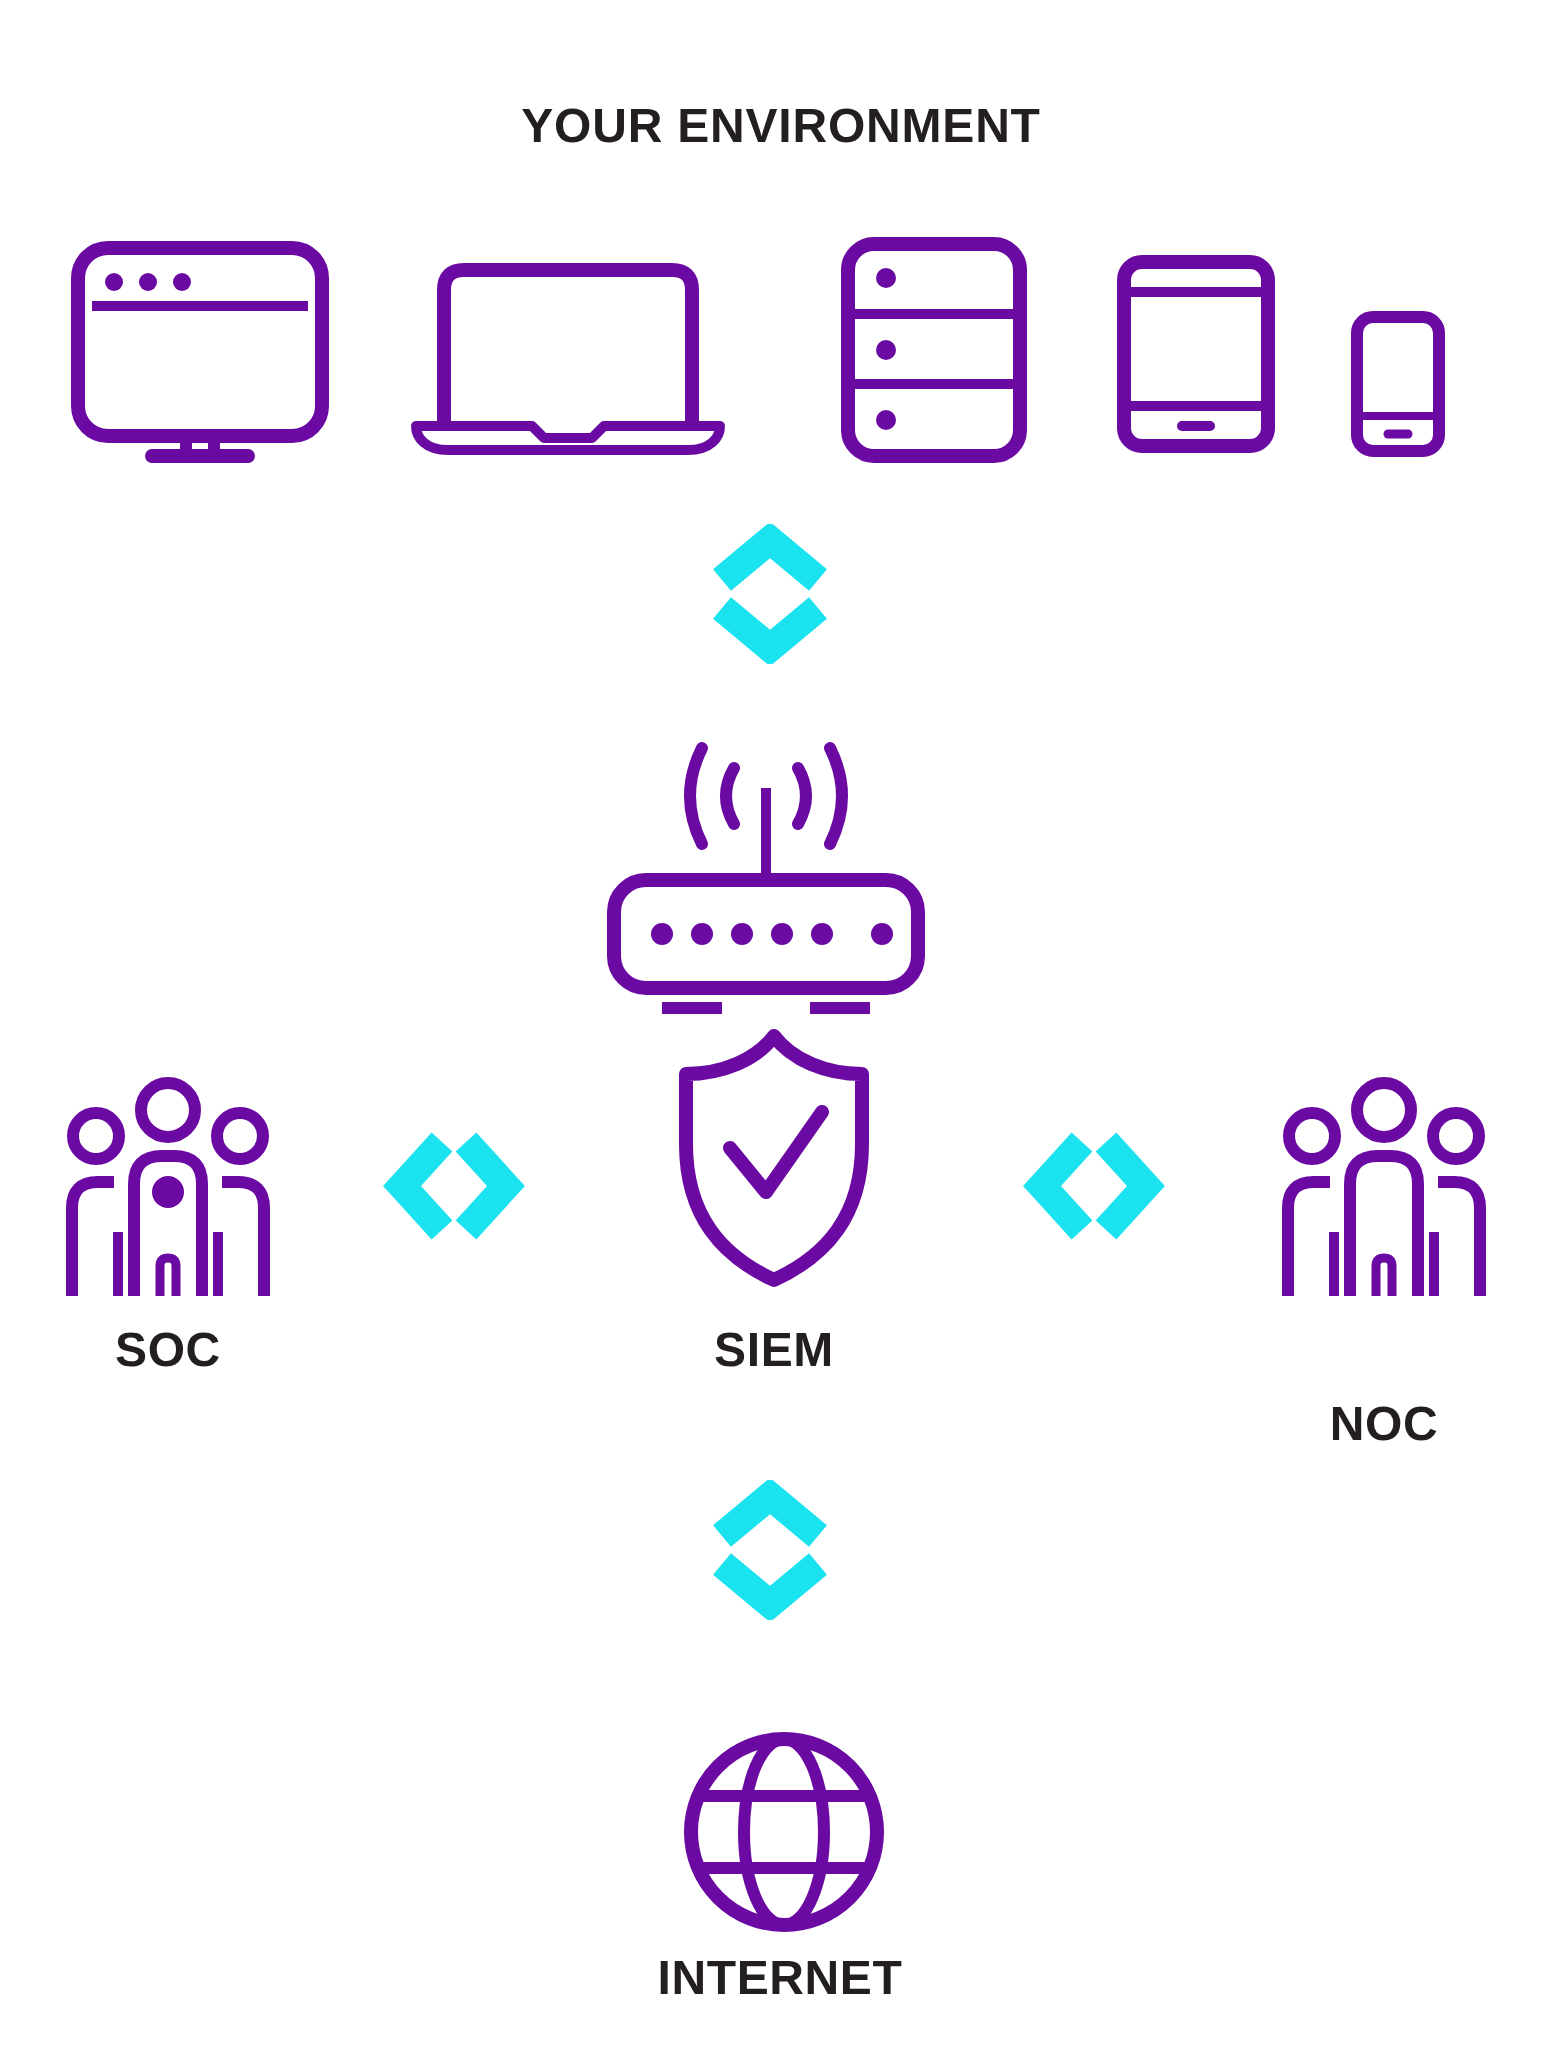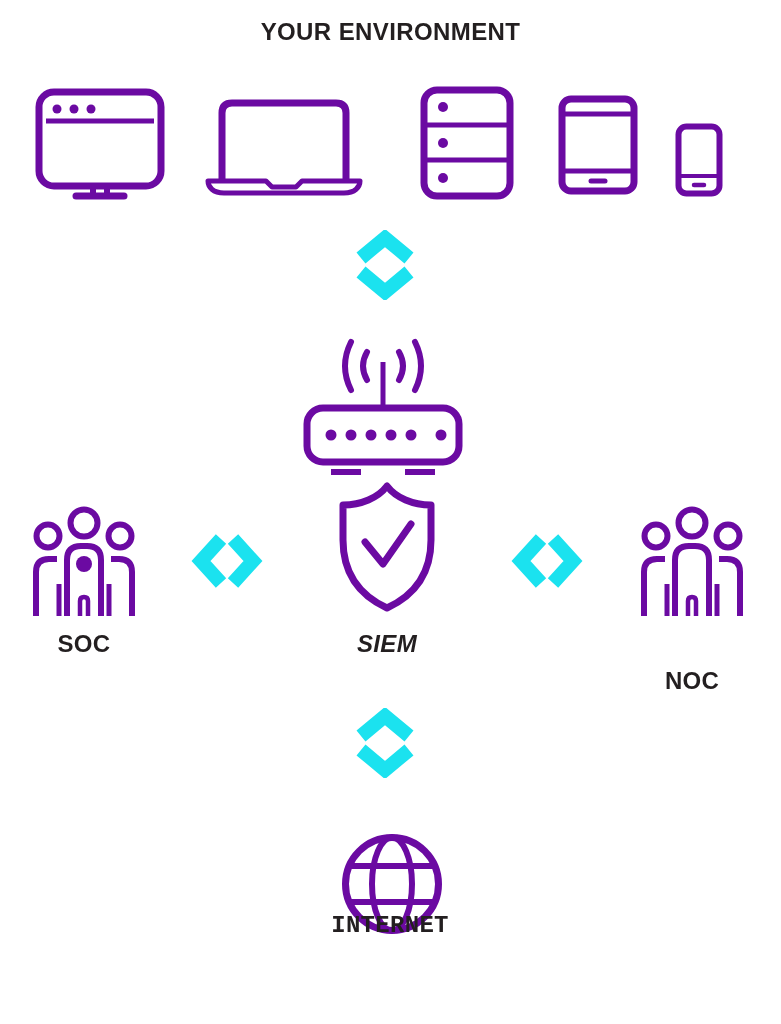--- a/index.html
+++ b/index.html
@@ -5,21 +5,21 @@
   :root{
     --purple:#6B0AA2;
     --cyan:#1BE2EF;
     --text:#231F20;
     --bg:#FFFFFF;
   }
   *{margin:0;padding:0;box-sizing:border-box;}
   html,body{width:781px;height:1024px;background:var(--bg);
     font-family:"Liberation Sans",sans-serif;}
   .canvas{position:relative;width:781px;height:1024px;background:var(--bg);overflow:hidden;}
-  .abs{position:absolute;}
+  .abs{position:absolute;margin-top:32px;}
   .icon{color:var(--purple);}
   .icon svg{display:block;width:100%;height:100%;}
   .cyan{color:var(--cyan);}
   .title{left:0;top:18px;width:781px;text-align:center;
     font-size:24px;font-weight:700;color:var(--text);letter-spacing:.4px;}
   .node-label{font-size:24px;font-weight:700;color:var(--text);
     text-align:center;letter-spacing:.3px;}
   svg .s{fill:none;stroke:currentColor;}
   svg .f{fill:currentColor;stroke:none;}
 </style>
@@ -148,34 +148,34 @@
       <path class="s" d="M31 114 V82" stroke-width="5"></path>
       <path class="s" d="M104 114 V70 Q104 57 91 57 H83" stroke-width="6"></path>
       <path class="s" d="M81 114 V82" stroke-width="5"></path>
       <circle class="s" cx="56" cy="21" r="13.5" stroke-width="6"></circle>
       <path class="s" d="M39 114 V58 Q39 44 53 44 H59 Q73 44 73 58 V114" stroke-width="6"></path>
       <path class="s" d="M52 114 V99 Q52 95 56 95 Q60 95 60 99 V114" stroke-width="4.5"></path>
     </svg>
   </div>
 
   <div class="abs node-label" style="left:28px;top:630px;width:112px;">SOC</div>
-  <div class="abs node-label" style="left:325px;top:630px;width:124px;font-style:italic;">SIEM</div>
+  <div class="abs node-label" style="left:325px;top:630px;width:124px;">SIEM</div>
   <div class="abs node-label" style="left:636px;top:667px;width:112px;">NOC</div>
 
   <div class="abs cyan" style="left:353px;top:708px;width:64px;height:70px;">
     <svg viewBox="0 0 64 70">
       <polyline points="8,28 32,8 56,28" fill="none" stroke="currentColor" stroke-width="14"></polyline>
       <polyline points="8,42 32,62 56,42" fill="none" stroke="currentColor" stroke-width="14"></polyline>
     </svg>
   </div>
 
   <div class="abs icon" style="left:340px;top:832px;width:104px;height:104px;">
     <svg viewBox="0 0 104 104">
       <circle class="s" cx="52" cy="52" r="46.5" stroke-width="7"></circle>
       <ellipse class="s" cx="52" cy="52" rx="20" ry="46.5" stroke-width="6"></ellipse>
       <line class="s" x1="9.5" y1="34" x2="94.5" y2="34" stroke-width="6"></line>
       <line class="s" x1="9.5" y1="70" x2="94.5" y2="70" stroke-width="6"></line>
     </svg>
   </div>
 
-  <div class="abs node-label" style="left:290px;top:912px;width:200px;font-family:Liberation Mono, monospace;">INTERNET</div>
+  <div class="abs node-label" style="left:290px;top:944px;width:200px;">INTERNET</div>
 
 </div>
 
 </body></html>

